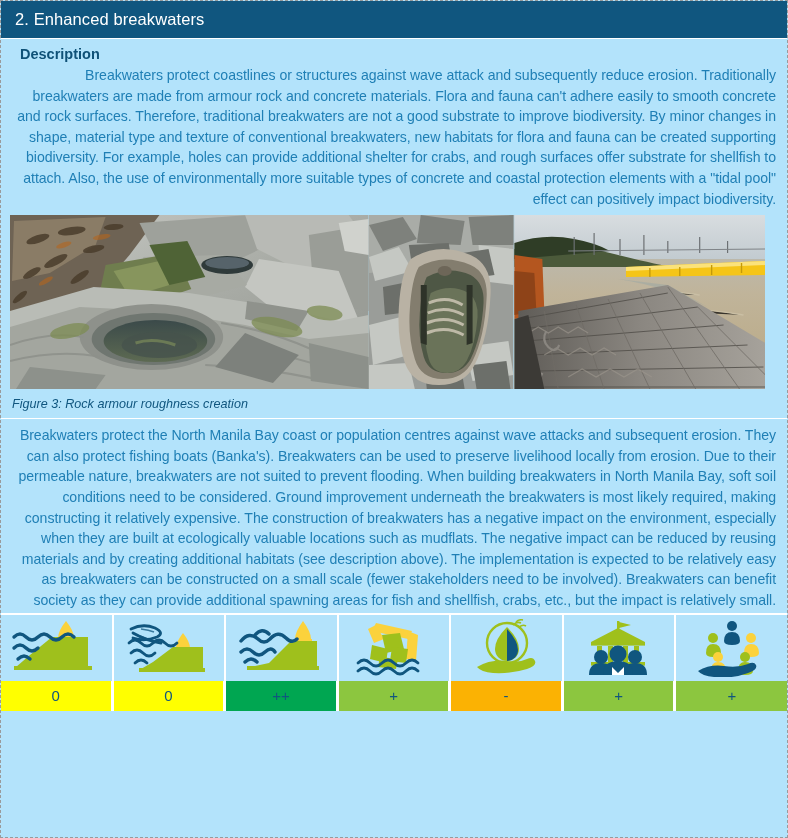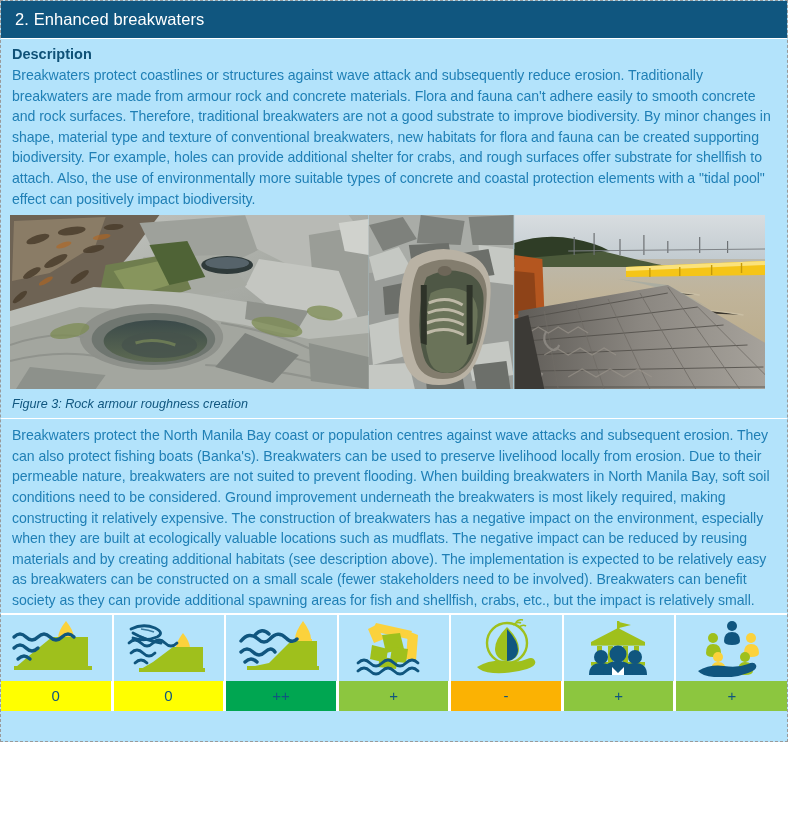--- a/index.html
+++ b/index.html
@@ -5,21 +5,21 @@
   html, body {
     margin: 0;
     padding: 0;
     background: #ffffff;
   }
   body {
     font-family: "Liberation Sans", sans-serif;
   }
   .page {
     width: 788px;
-    height: 742px;
+    height: 838px;
     box-sizing: border-box;
     background: #b3e3fb;
     border: 1px dashed #9a9a9a;
     overflow: hidden;
     position: relative;
   }
   
   .title-bar {
     background: #10567f;
     height: 38px;
@@ -39,26 +39,27 @@
   .section {
     padding: 6px 11px 2px 11px;
     box-sizing: border-box;
   }
   .section-heading {
     color: #0f5177;
     font-weight: bold;
     font-size: 14.5px;
     line-height: 19px;
     margin-bottom: 1px;
+    margin-left: 8px;
   }
   .body-text {
     color: #1f7fb5;
     font-size: 14.1px;
     line-height: 20.6px;
-    text-align: left;
+    text-align: right;
     letter-spacing: -0.05px;
   }
   
   .figures-row {
     display: flex;
     padding: 4px 22px 0 9px;
     box-sizing: border-box;
     gap: 0;
   }
   .figure-cell {

